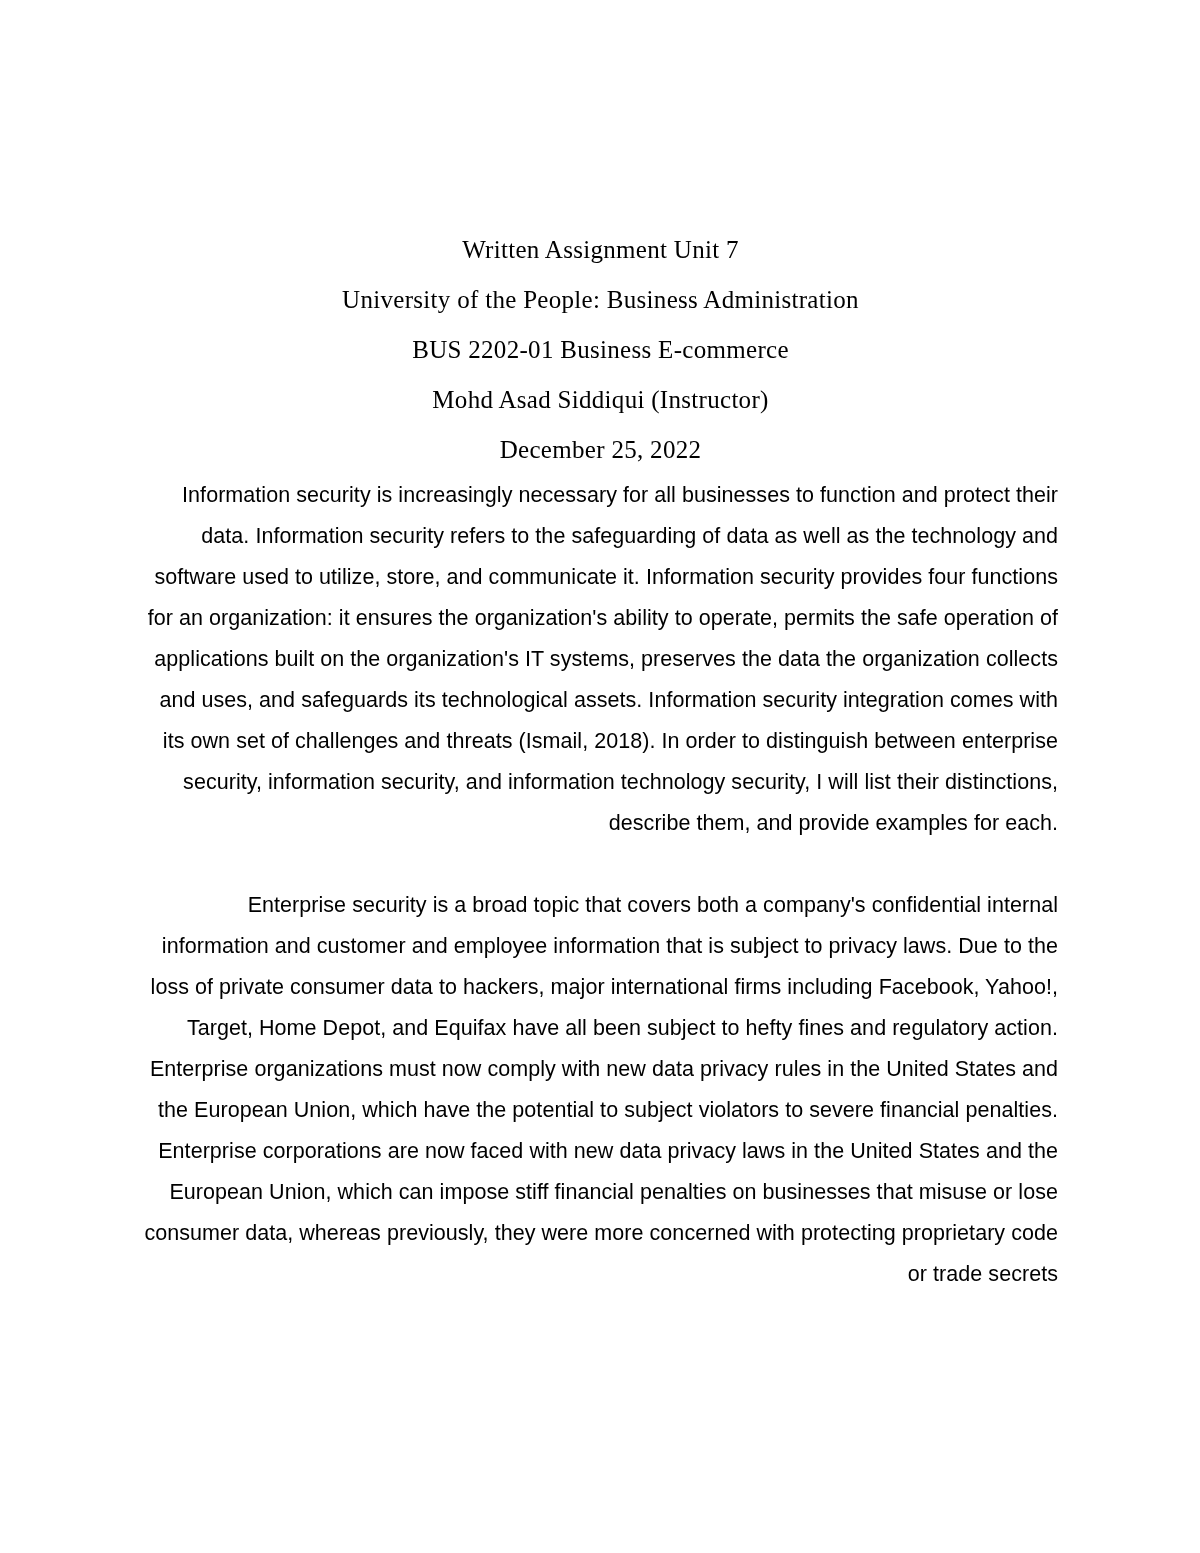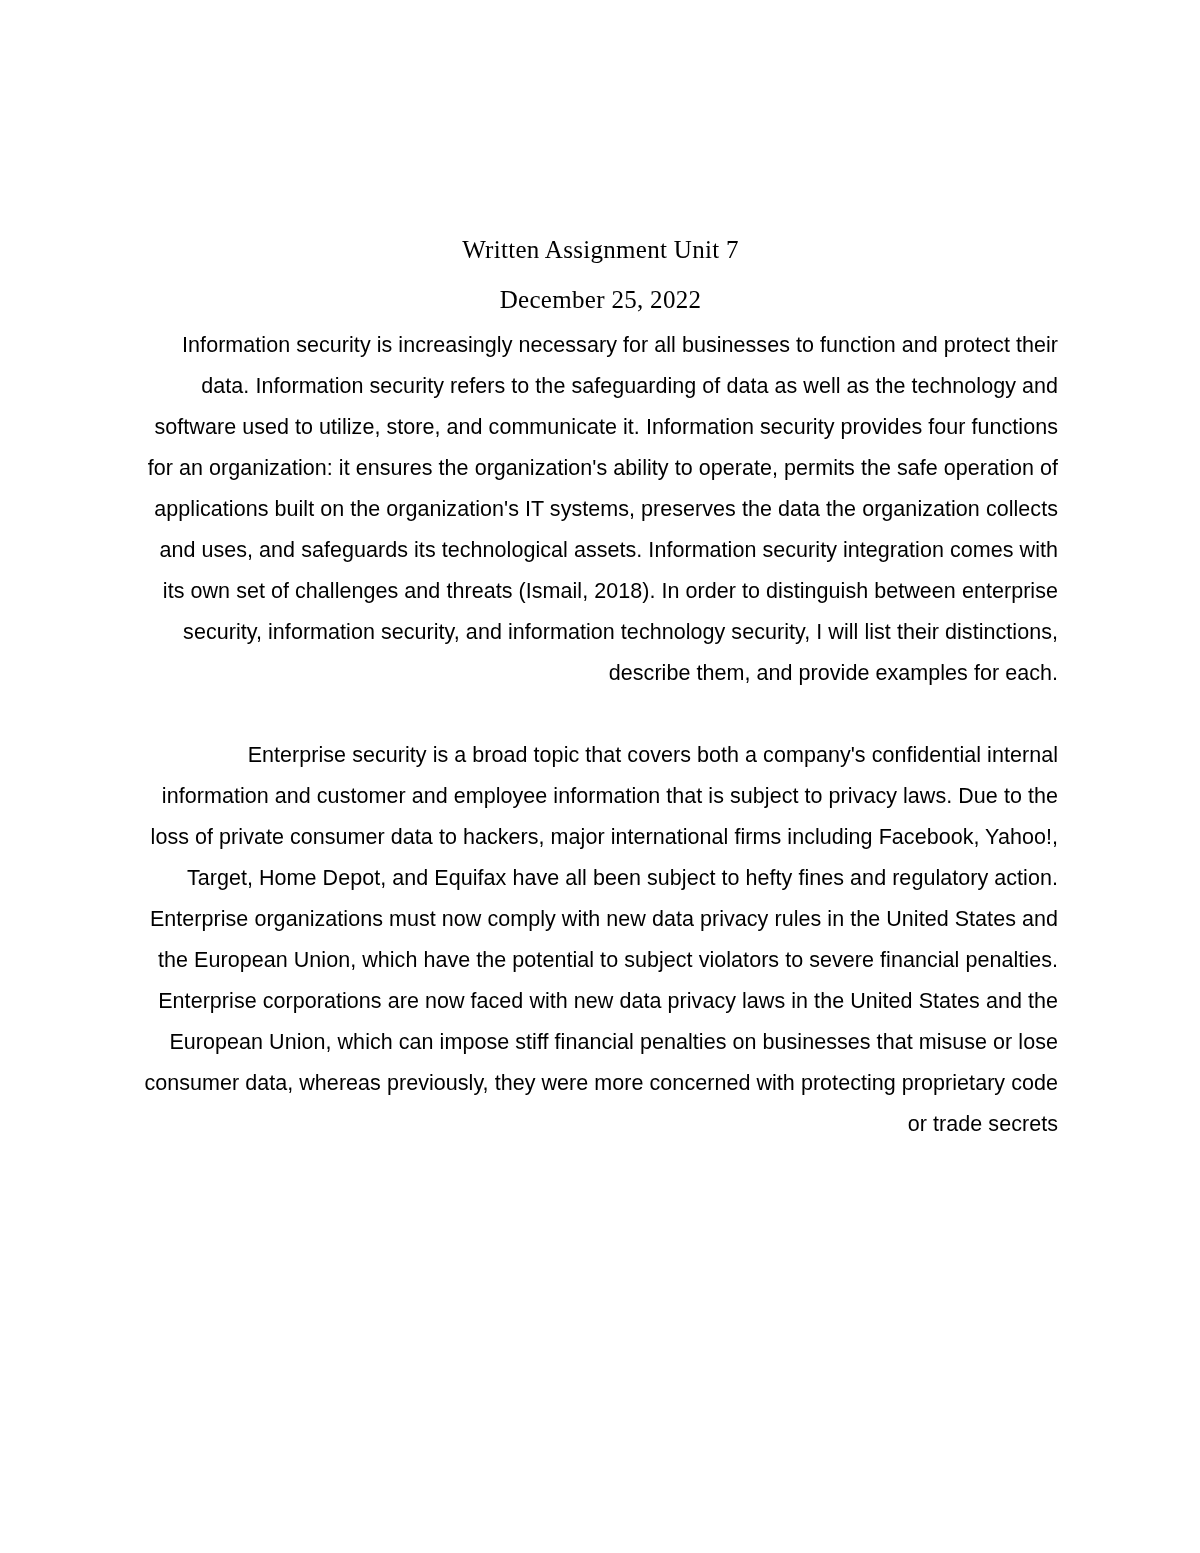--- a/index.html
+++ b/index.html
@@ -57,20 +57,23 @@
   }
 </style>
 </head>
 <body>
 
 <div class="page">
   <div class="content">
 
     <div class="title-block">
       <div class="title-line">Written Assignment Unit 7</div>
+      <div class="title-line">University of the People: Business Administration</div>
+      <div class="title-line">BUS 2202-01 Business E-commerce</div>
+      <div class="title-line">Mohd Asad Siddiqui (Instructor)</div>
       <div class="title-line">December 25, 2022</div>
     </div>
 
 
     <p class="body-par">Information security is increasingly necessary for all businesses to function and protect their data. Information security refers to the safeguarding of data as well as the technology and software used to utilize, store, and communicate it. Information security provides four functions for an organization: it ensures the organization's ability to operate, permits the safe operation of applications built on the organization's IT systems, preserves the data the organization collects and uses, and safeguards its technological assets. Information security integration comes with its own set of challenges and threats (Ismail, 2018). In order to distinguish between enterprise security, information security, and information technology security, I will list their distinctions, describe them, and provide examples for each.</p>
     <div class="par-gap"></div>
     <p class="body-par">Enterprise security is a broad topic that covers both a company's confidential internal information and customer and employee information that is subject to privacy laws. Due to the loss of private consumer data to hackers, major international firms including Facebook, Yahoo!, Target, Home Depot, and Equifax have all been subject to hefty fines and regulatory action. Enterprise organizations must now comply with new data privacy rules in the United States and the European Union, which have the potential to subject violators to severe financial penalties. Enterprise corporations are now faced with new data privacy laws in the United States and the European Union, which can impose stiff financial penalties on businesses that misuse or lose consumer data, whereas previously, they were more concerned with protecting proprietary code or trade secrets</p>
 
   </div>
 </div>

